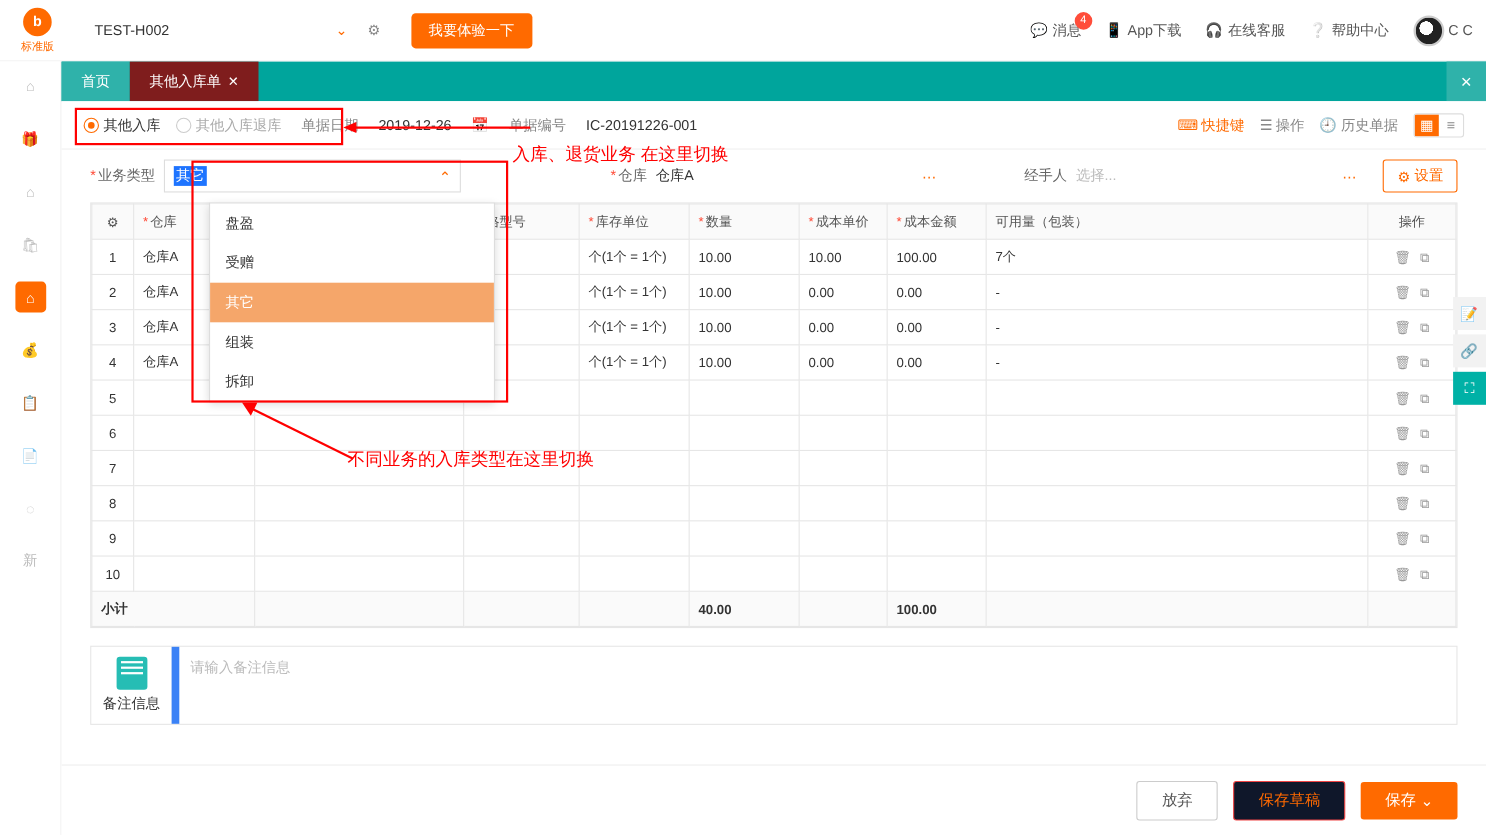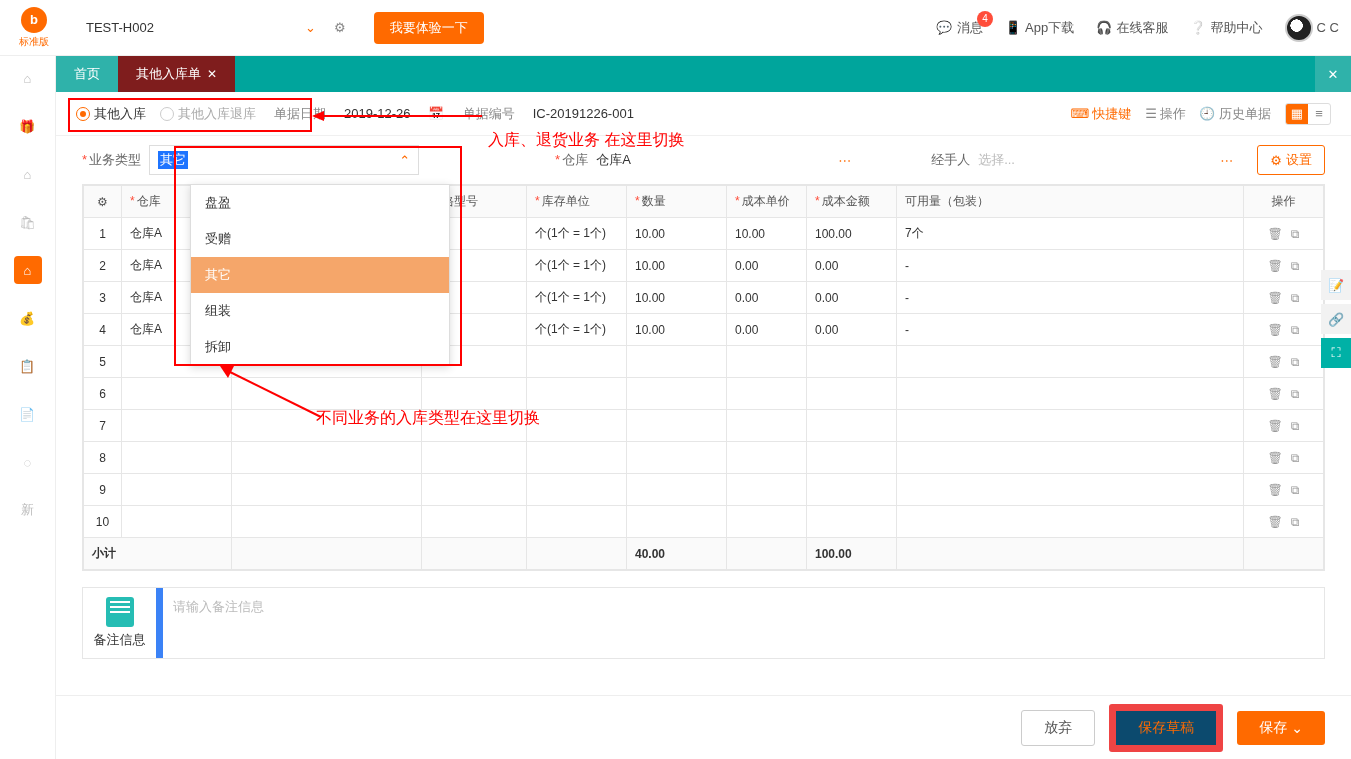--- a/index.html
+++ b/index.html
@@ -91,21 +91,21 @@
 .notes-box { margin: 16px 26px 0; border: 1px solid #e6e6e6; display: flex; height: 72px; }
 .notes-left { width: 80px; display: flex; flex-direction: column; align-items: center; justify-content: center; gap: 4px; border-right: 7px solid #3b82f6; }
 .notes-icon { width: 28px; height: 30px; background: #26bdb4; border-radius: 3px; position: relative; }
 .notes-icon::before { content:""; position:absolute; top:4px; left:4px; right:4px; height:2px; background:#fff; box-shadow: 0 5px 0 #fff, 0 10px 0 #fff; }
 .notes-input { flex: 1; padding: 10px; color: #bbb; }
 
 
 .bottom-bar { position: absolute; bottom: 0; left: 0; right: 0; height: 64px; border-top: 1px solid #eee; display: flex; align-items: center; justify-content: flex-end; gap: 14px; padding: 0 26px; background:#fff; }
 .btn { padding: 8px 22px; border-radius: 3px; cursor: pointer; font-size: 14px; }
 .btn-plain { border: 1px solid #ccc; color: #555; background: #fff; }
-.btn-outline { border: 7px solid #ef4444; color: #ff6a00; background: #0c4a6e; }
+.btn-outline { border: 1px solid #ef4444; color: #ff6a00; background: #0f172a; }
 .btn-primary { background: #ff6a00; color: #fff; display: flex; align-items: center; gap: 4px; }
 
 
 .right-dock { position: absolute; right: 0; top: 270px; width: 30px; display: flex; flex-direction: column; }
 .dock-item { width: 30px; height: 30px; background: #f2f2f2; margin-bottom: 4px; display: flex; align-items: center; justify-content: center; color: #888; cursor: pointer; }
 .dock-item.teal { background: #00b1a6; color: #fff; }
 
 
 .i { font-style: normal; display:inline-block; }
 </style>
@@ -172,21 +172,21 @@
   <div class="close-strip">✕</div>
 </div>
 
 <div class="content">
 
   <div class="annot-box" style="top:6px; left:12px; width:244px; height:34px;"></div>
   <svg class="arrow-line" style="top:16px; left:256px;" width="180" height="16">
       <line x1="170" y1="8" x2="8" y2="8" stroke="#ff0000" stroke-width="2"></line>
       <polygon points="0,8 12,3 12,13" fill="#ff0000"></polygon>
     </svg>
-  <div class="annot-text" style="top:38px; left:432px;">入库、退货业务 在这里切换</div>
+  <div class="annot-text" style="top:38px; left:410px;">入库、退货业务 在这里切换</div>
 
   <div class="annot-box" style="top:54px; left:118px; width:288px; height:220px;"></div>
   <svg class="arrow-line" style="top:270px; left:160px;" width="110" height="60">
       <line x1="105" y1="55" x2="10" y2="8" stroke="#ff0000" stroke-width="2"></line>
       <polygon points="4,4 18,4 12,16" fill="#ff0000"></polygon>
     </svg>
   <div class="annot-text" style="top:316px; left:260px;">不同业务的入库类型在这里切换</div>
 
   <div class="doc-header">
     <div class="radio-group">

